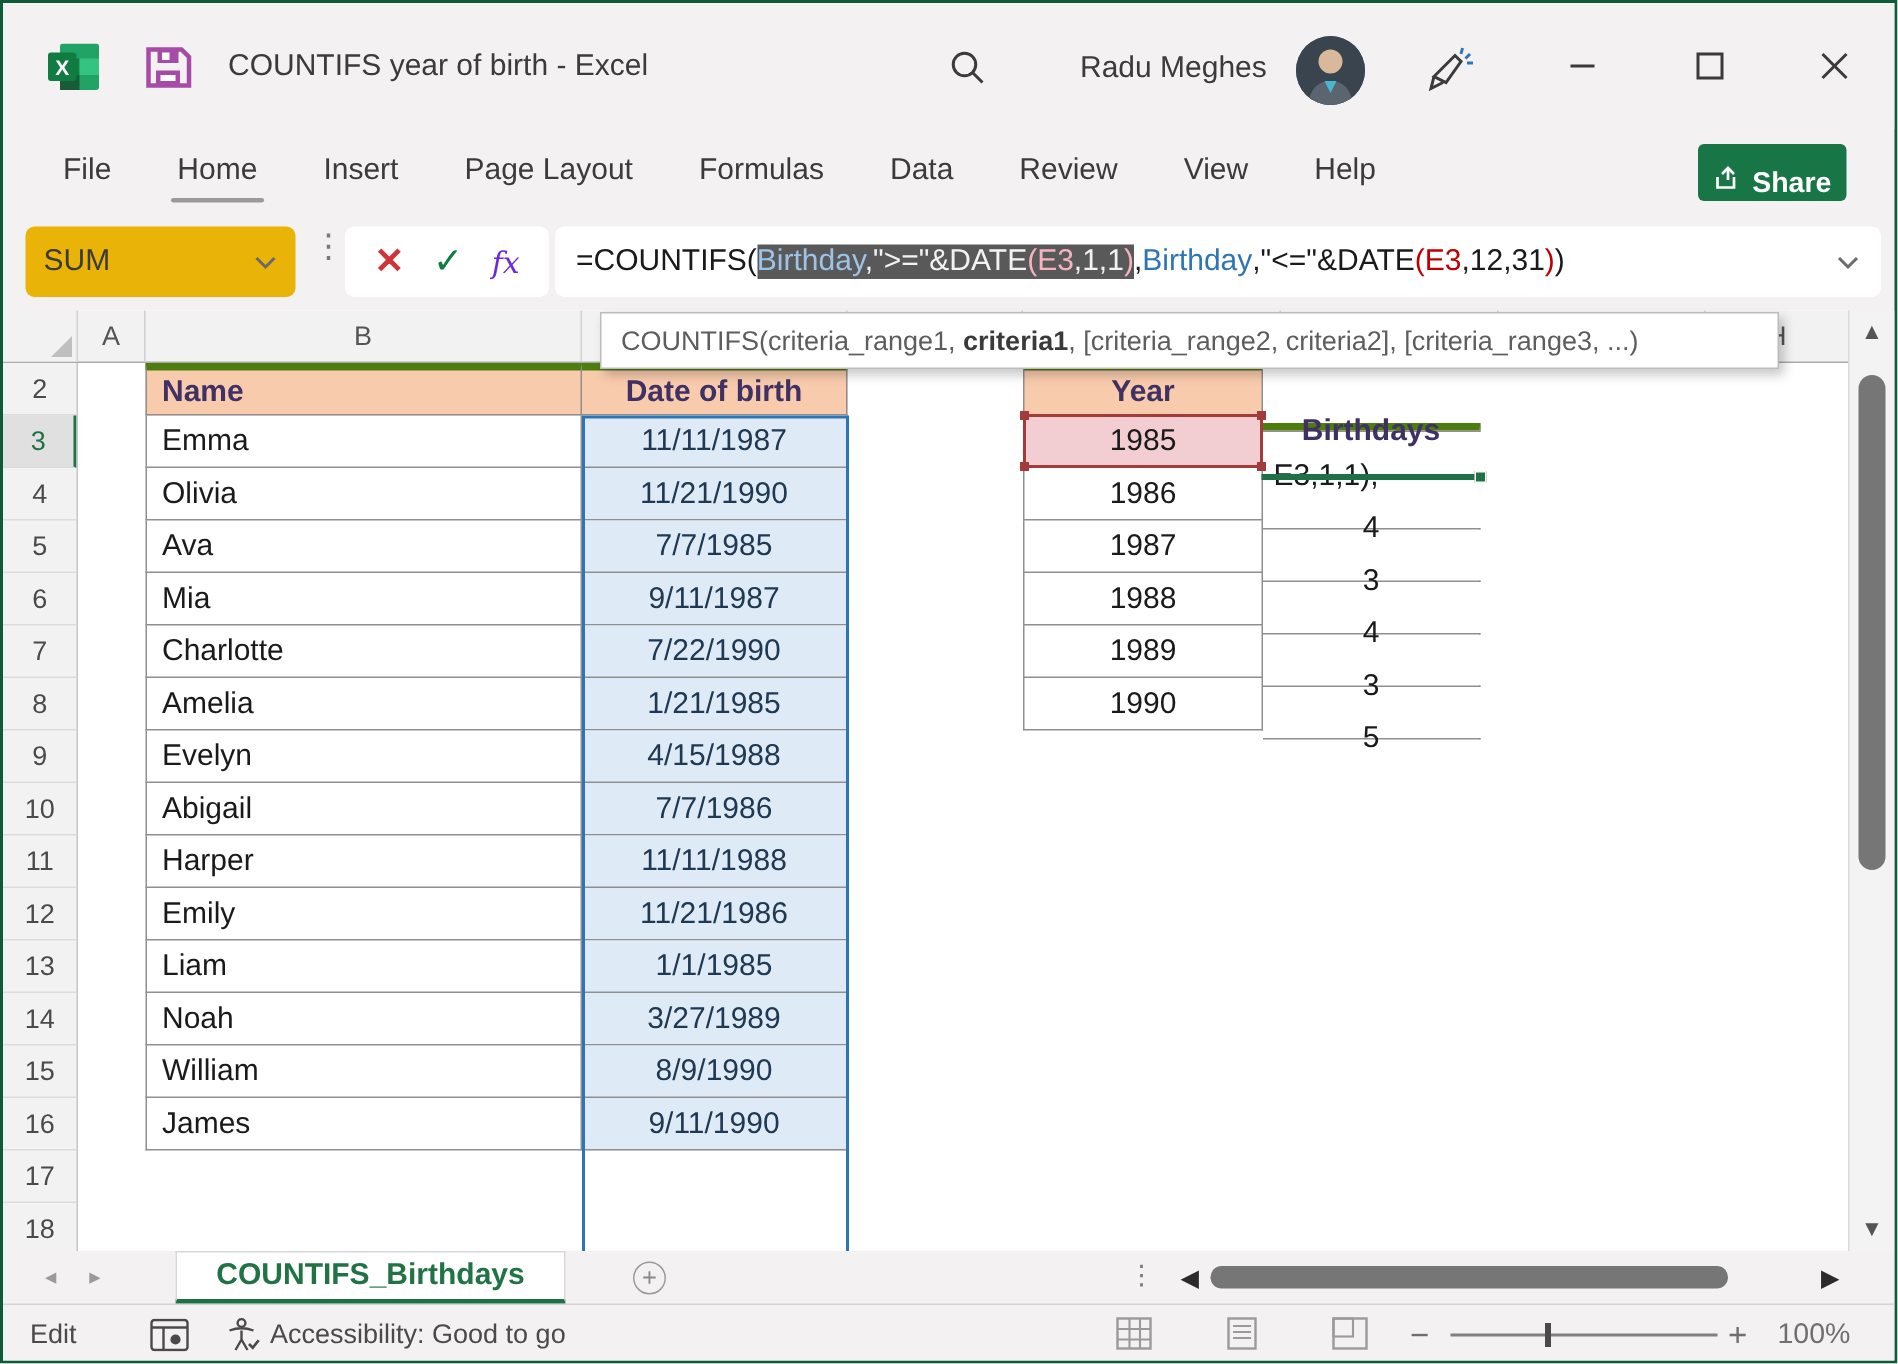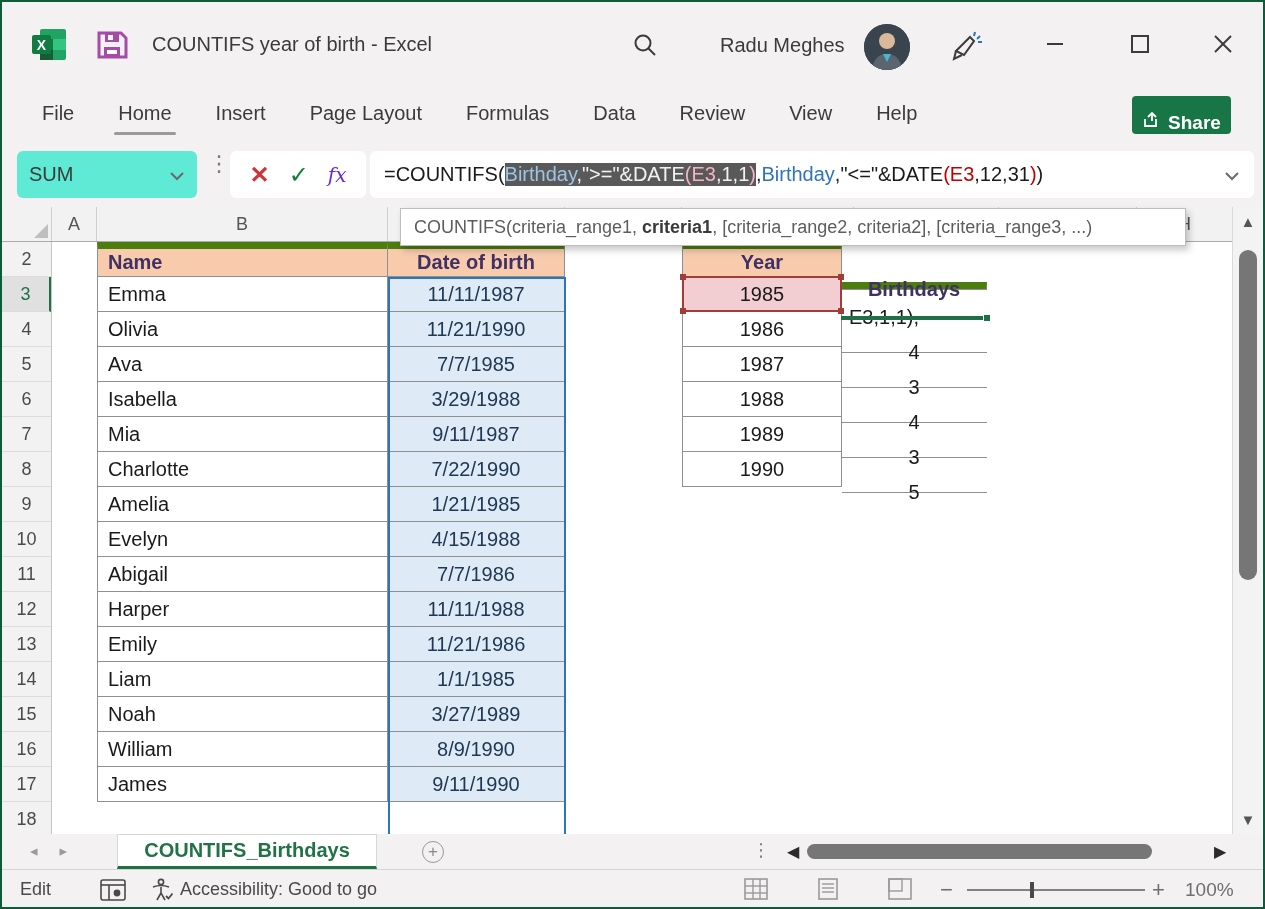--- a/index.html
+++ b/index.html
@@ -20,21 +20,21 @@
   .ctl-min { left:1022px; } .ctl-max { left:1107px; } .ctl-close { left:1190px; }
 
   
   .menubar { position:absolute; left:0; top:84px; width:100%; height:58px; display:flex; align-items:center; padding-left:18px; }
   .menu-item { font-size:20px; color:#3b3b3b; padding:8px 22px 12px 22px; position:relative; white-space:nowrap; }
   .menu-item.active::after { content:""; position:absolute; left:18px; right:18px; bottom:2px; height:3px; background:#9a9a9a; border-radius:2px; }
   .share-btn { position:absolute; right:32px; top:94px; width:99px; height:38px; background:#187646; border-radius:4px; color:#fff; display:flex; align-items:flex-end; justify-content:center; gap:8px; font-size:19px; font-weight:bold; }
 
   
   .formularow { position:absolute; left:0; top:142px; width:100%; height:63px; }
-  .namebox { position:absolute; left:15px; top:7px; width:180px; height:47px; background:#5eead4; border-radius:6px; display:flex; align-items:center; padding:0 12px; font-size:20px; color:#3b3b3b; }
+  .namebox { position:absolute; left:15px; top:7px; width:180px; height:47px; background:#eab308; border-radius:6px; display:flex; align-items:center; padding:0 12px; font-size:20px; color:#3b3b3b; }
   .namebox .chev { margin-left:auto; color:#6a6a6a; }
   .dots { position:absolute; left:206px; top:14px; font-size:22px; color:#7a7a7a; letter-spacing:0; line-height:11px; }
   .fbtns { position:absolute; left:228px; top:7px; width:136px; height:47px; background:#fff; border-radius:6px; display:flex; align-items:center; justify-content:space-around; padding:0 10px; }
   .fx-cancel { color:#D13438; font-size:24px; font-weight:bold; }
   .fx-ok { color:#107C41; font-size:24px; }
   .fx-label { font-family:"DejaVu Serif", serif; font-style:italic; font-size:20px; color:#6d28d9; }
   .fbox { position:absolute; left:368px; top:7px; width:884px; height:47px; background:#fff; border-radius:6px; display:flex; align-items:center; padding:0 14px; font-size:20px; white-space:pre; }
   .fbox .chev { margin-left:auto; color:#6a6a6a; }
   .fsel { background:#595959; }
   .fs-black { color:#1a1a1a; }
@@ -54,21 +54,21 @@
   .colhead { border-right:1px solid #CFCFCF; display:flex; align-items:center; justify-content:center; font-size:18px; color:#555; }
   .corner { width:50px; position:relative; background:#F2F2F2; border-right:1px solid #CFCFCF; }
   .corner::after { content:""; position:absolute; right:3px; bottom:3px; border-left:14px solid transparent; border-bottom:14px solid #BFBFBF; }
   .rowheads { position:absolute; left:0; top:35px; width:50px; height:592px; background:#F2F2F2; border-right:1px solid #C6C6C6; overflow:hidden; }
   .rowhead { height:35px; display:flex; align-items:center; justify-content:center; font-size:18px; color:#4a4a4a; border-bottom:1px solid #DCDCDC; }
   .rowhead.active { background:#E0E0E0; color:#1E7145; border-right:2px solid #1E7145; }
 
   .tbl { position:absolute; }
   .trow { display:flex; height:35px; }
   .cell { border-right:1px solid #8F8F8F; border-bottom:1px solid #8F8F8F; display:flex; align-items:center; font-size:20px; color:#1a1a1a; }
-  .trow:first-child .cell { border-top:7px solid #4d7c0f; }
+  .trow:first-child .cell { border-top:5px solid #4d7c0f; }
   .trow .cell:first-child { border-left:1px solid #8F8F8F; }
   .hdr { background:#F8CBAD; color:#3F3163; font-weight:bold; }
   .c-name { width:291px; padding-left:10px; }
   .c-date { width:177px; justify-content:center; background:#DEEBF7; color:#203952; }
   .c-date.hdr { background:#F8CBAD; color:#3F3163; }
   .c-year { width:160px; justify-content:center; }
   .c-bday { width:145px; justify-content:center;margin-top:40px; }
   .range-blue { position:absolute; left:386px; top:70px; width:178px; height:562px; border:2px solid #2E75B6; pointer-events:none; }
   .e3cell { background:#F2CDD1 !important; position:relative; }
   .e3border { position:absolute; left:-1px; top:-1px; right:-1px; bottom:-1px; border:2px solid #A33B38; }
@@ -266,24 +266,20 @@
           <div class="cell c-name">Emma</div>
           <div class="cell c-date">11/11/1987</div>
         </div>
       <div class="trow">
           <div class="cell c-name">Olivia</div>
           <div class="cell c-date">11/21/1990</div>
         </div>
       <div class="trow">
           <div class="cell c-name">Ava</div>
           <div class="cell c-date">7/7/1985</div>
-        </div>
-      <div class="trow">
-          <div class="cell c-name">Isabella</div>
-          <div class="cell c-date">3/29/1988</div>
         </div>
       <div class="trow">
           <div class="cell c-name">Mia</div>
           <div class="cell c-date">9/11/1987</div>
         </div>
       <div class="trow">
           <div class="cell c-name">Charlotte</div>
           <div class="cell c-date">7/22/1990</div>
         </div>
       <div class="trow">

